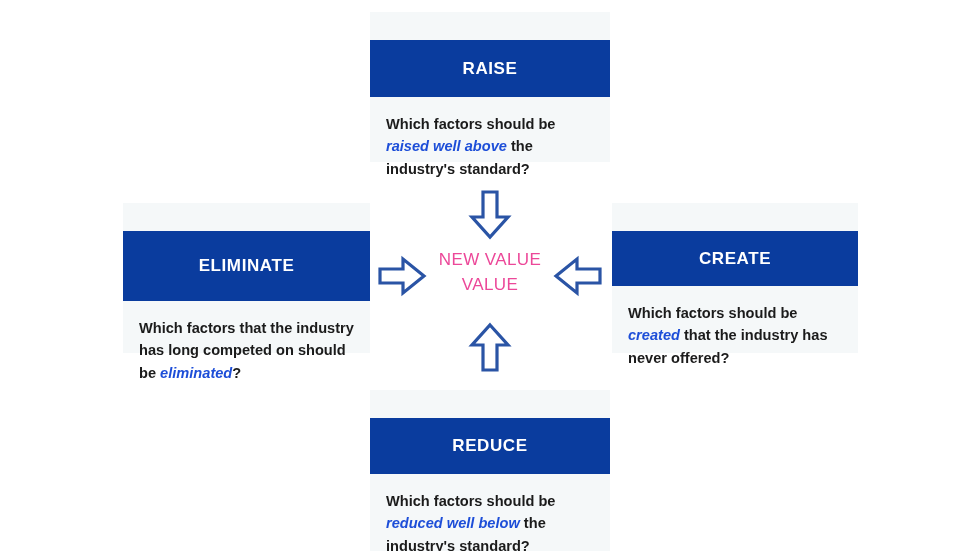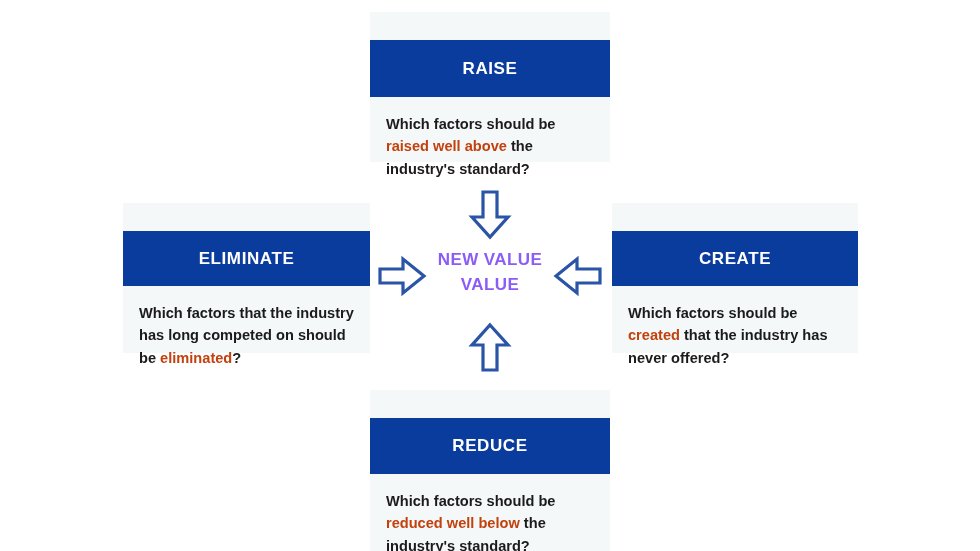--- a/index.html
+++ b/index.html
@@ -50,49 +50,50 @@
     flex: 1 1 auto;
     box-sizing: border-box;
     color: #1b1b1b;
     font-weight: bold;
     font-size: 14.6px;
     line-height: 1.53;
     padding: 16px 16px 10px 16px;
   }
 
   .card-body .em {
-    color: #c2410c;
+    color: #1d4ed8;
+    font-style: italic;
     font-weight: bold;
   }
 
   
   #card-raise     { left: 370px; top: 12px;  width: 240px; height: 150px; }
   #card-raise .card-header { height: 57px; }
 
   #card-eliminate { left: 123px; top: 203px; width: 247px; height: 150px; }
-  #card-eliminate .card-header { height: 55px; }
+  #card-eliminate .card-header { height: 70px; }
 
   #card-create    { left: 612px; top: 203px; width: 246px; height: 150px; }
   #card-create .card-header { height: 55px; }
 
   #card-reduce    { left: 370px; top: 390px; width: 240px; height: 161px; }
   #card-reduce .card-header { height: 56px; }
 
   
   .hub-label {
     position: absolute;
     left: 400px;
     top: 248px;
     width: 180px;
     text-align: center;
-    font-weight: bold;
+    font-weight: normal;
     font-size: 17px;
     line-height: 1.45;
     letter-spacing: 0.4px;
-    color: #8b5cf6;
+    color: #ec4899;
   }
   .hub-label .line { display: block; }
 
   
   .arrow {
     position: absolute;
   }
   .arrow svg { display: block; }
   .arrow .shaft {
     fill: #ffffff;

